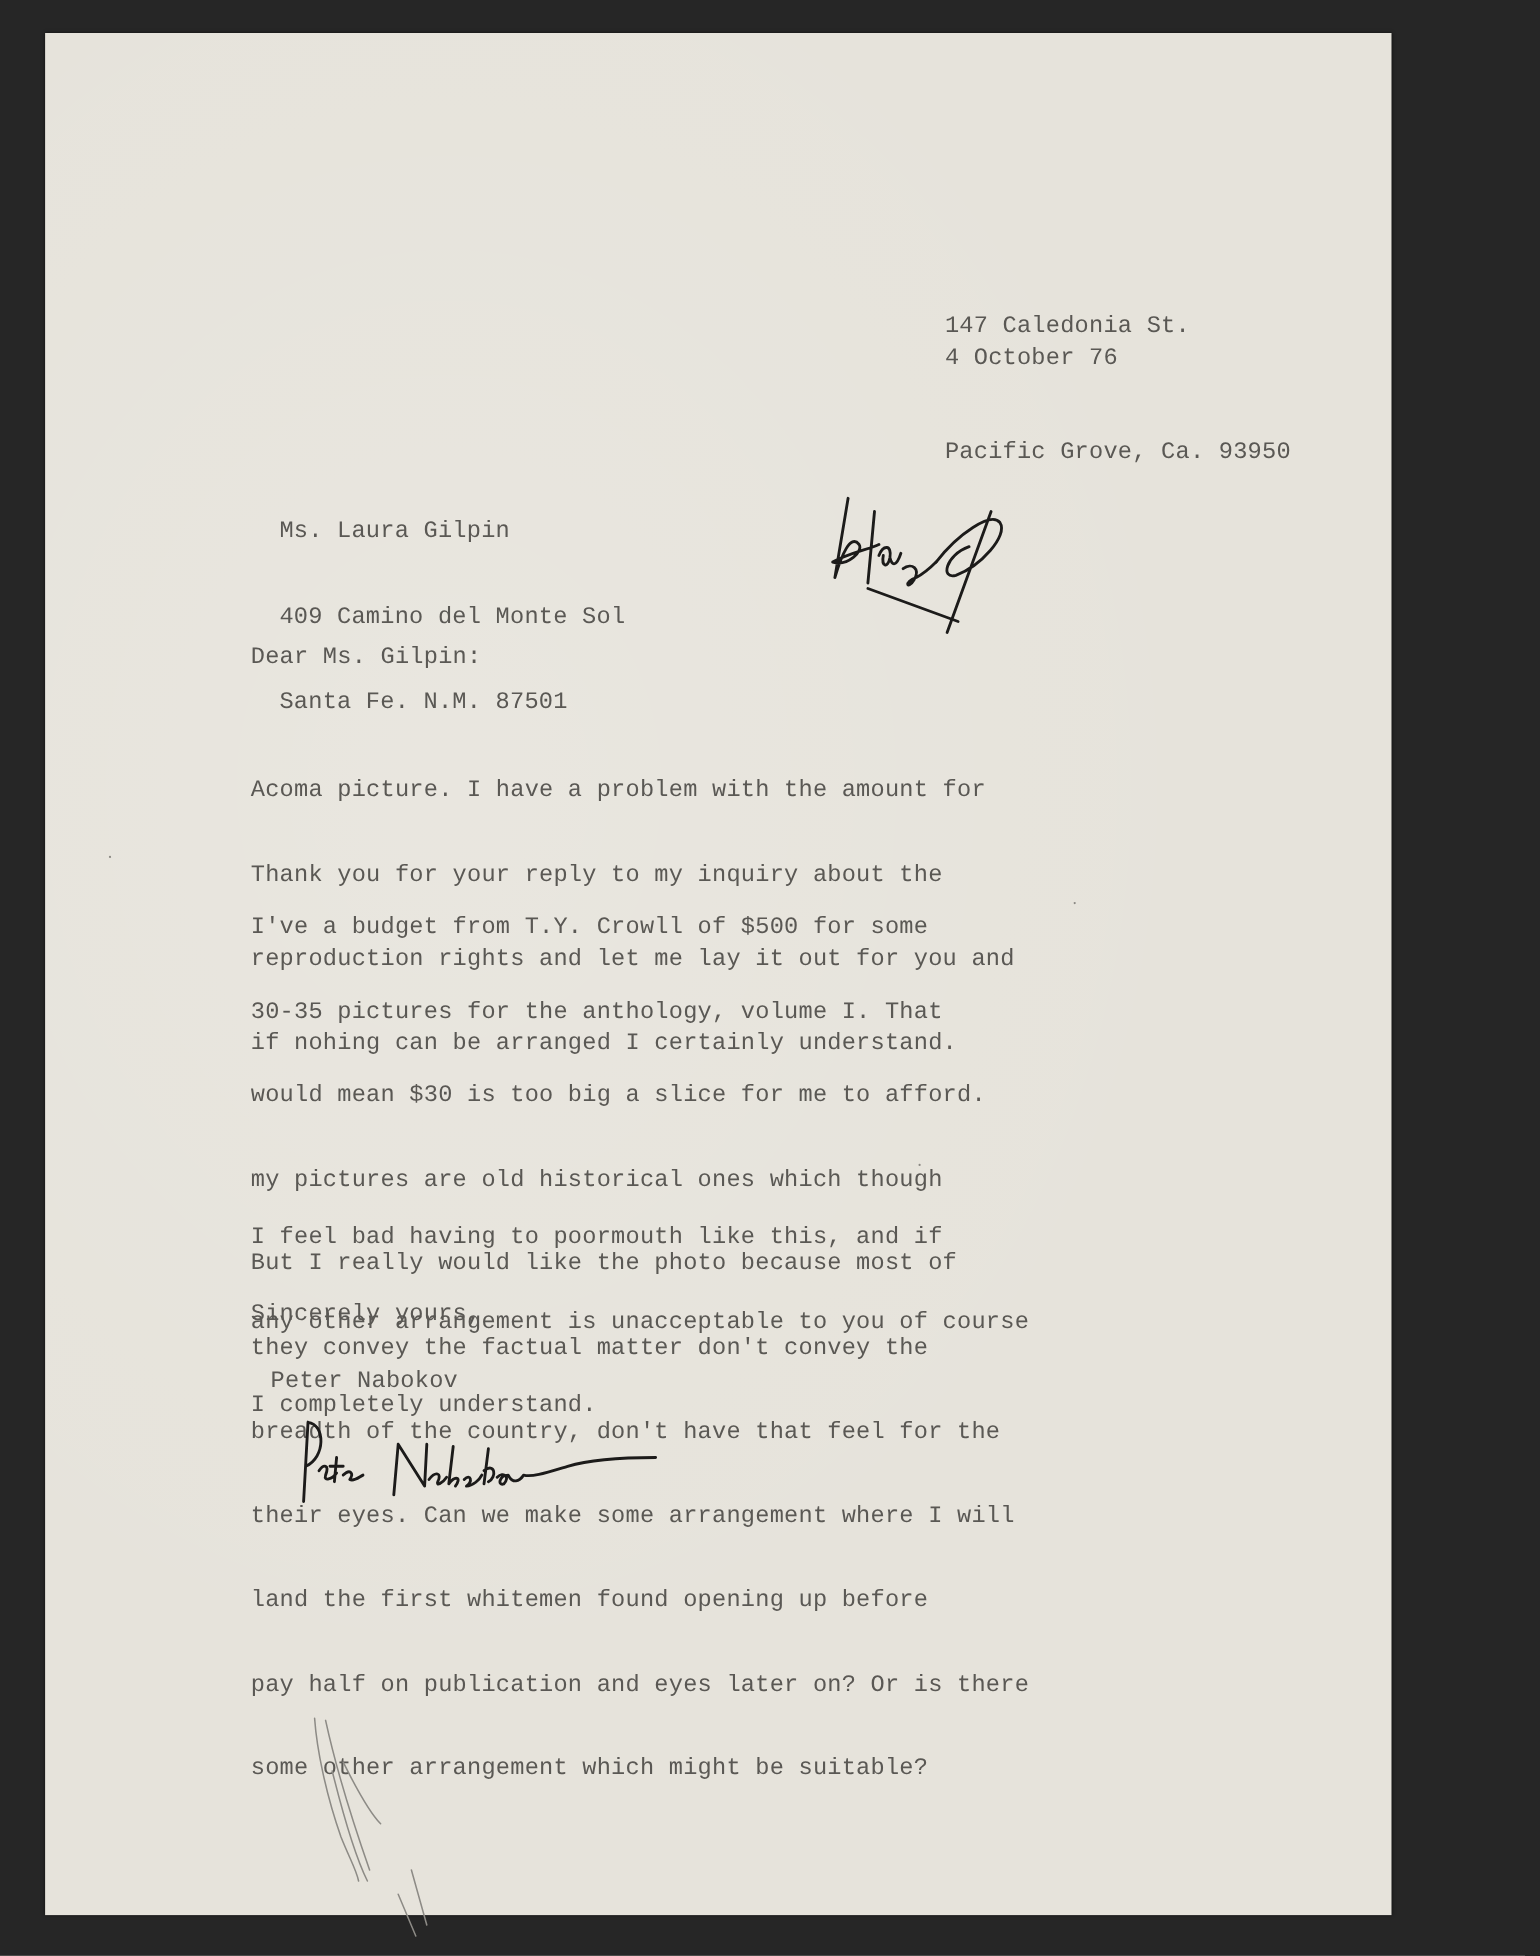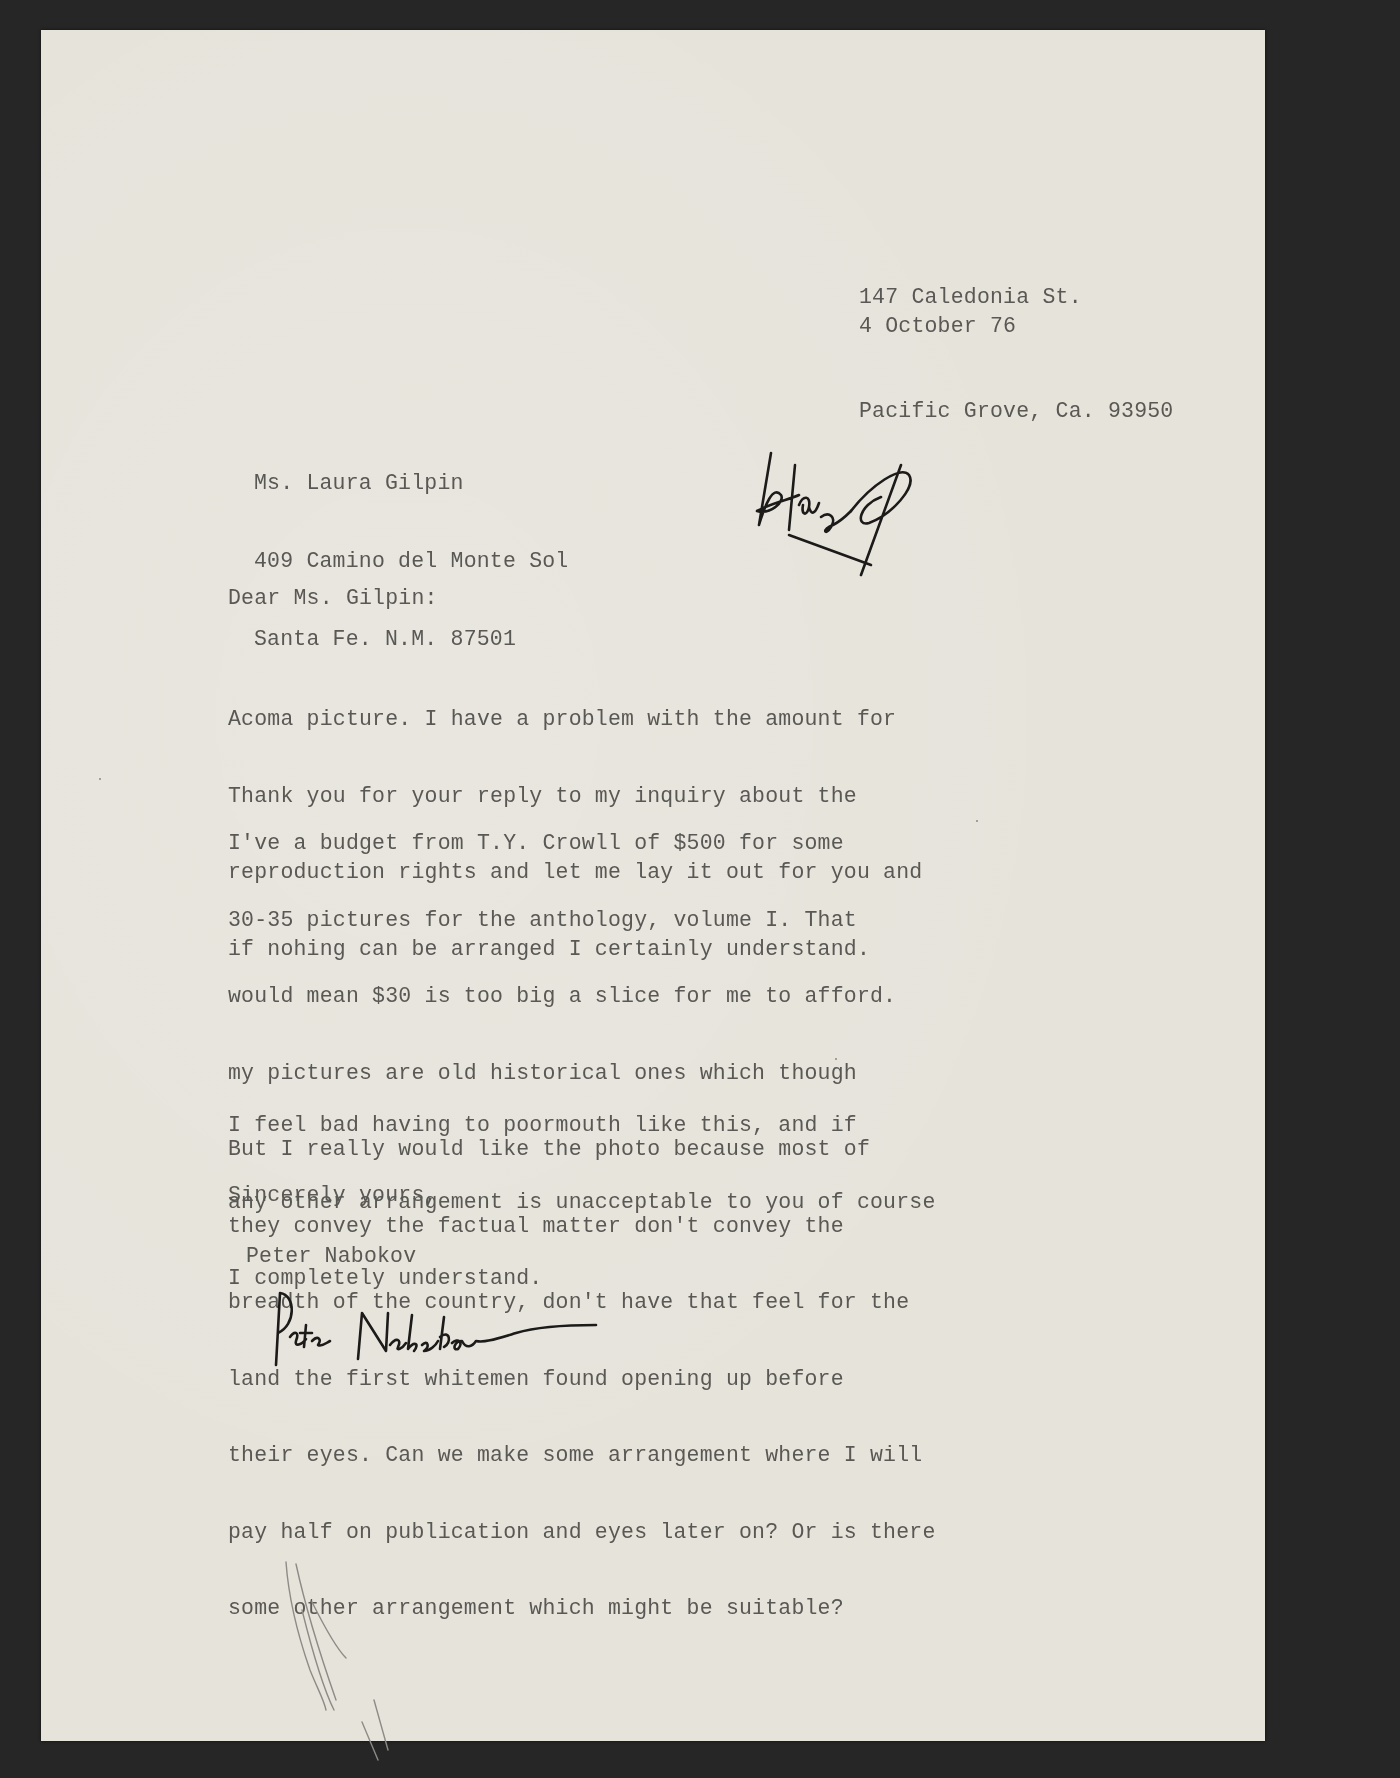--- a/index.html
+++ b/index.html
@@ -84,22 +84,22 @@
   </div>
 
   <div class="type para2">
     <span class="line">I've a budget from T.Y. Crowll of $500 for some</span>
     <span class="line">30-35 pictures for the anthology, volume I. That</span>
     <span class="line">would mean $30 is too big a slice for me to afford.</span>
     <span class="line">my pictures are old historical ones which though</span>
     <span class="line">But I really would like the photo because most of</span>
     <span class="line">they convey the factual matter don't convey the</span>
     <span class="line">breadth of the country, don't have that feel for the</span>
+    <span class="line">their eyes. Can we make some arrangement where I will</span>
     <span class="line">land the first whitemen found opening up before</span>
-    <span class="line">their eyes. Can we make some arrangement where I will</span>
     <span class="line">pay half on publication and eyes later on? Or is there</span>
     <span class="line">some other arrangement which might be suitable?</span>
   </div>
 
   <div class="type para3">
     <span class="line">I feel bad having to poormouth like this, and if</span>
     <span class="line">any other arrangement is unacceptable to you of course</span>
     <span class="line">I completely understand.</span>
   </div>
 

